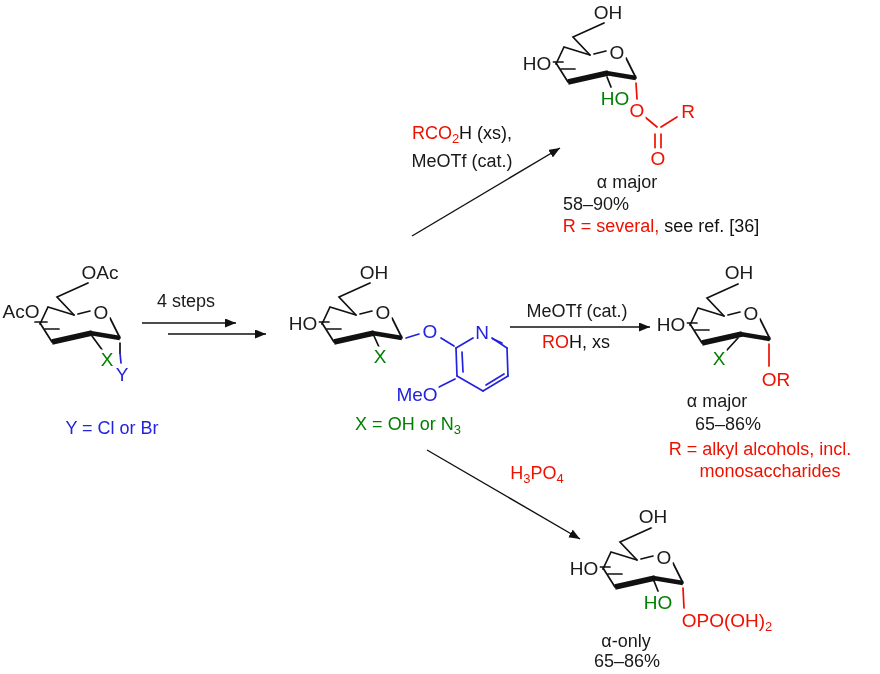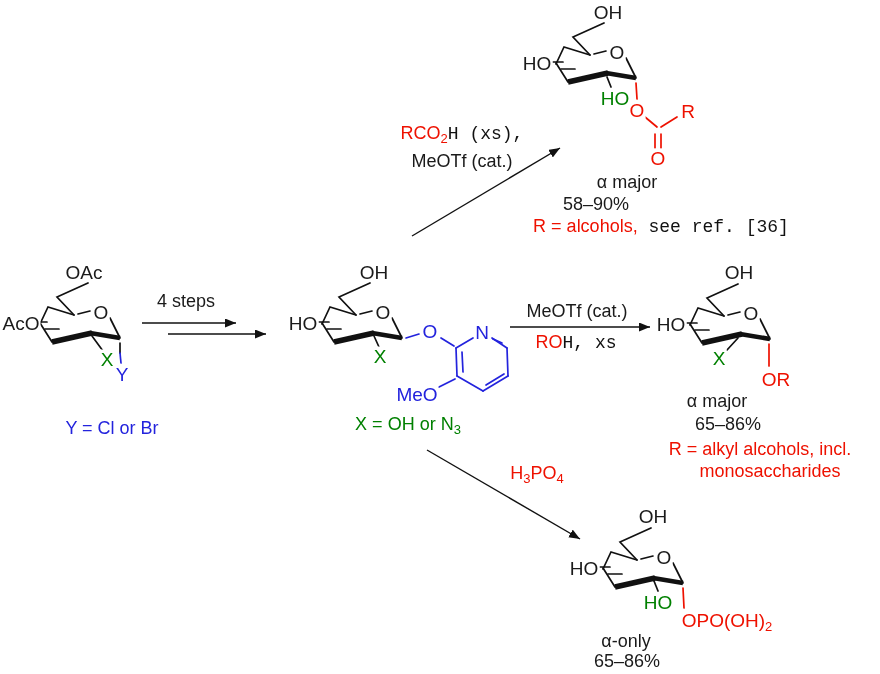--- a/index.html
+++ b/index.html
@@ -13,21 +13,21 @@
     white-space:nowrap;font-size:18px;line-height:1;background:#fff;
     padding:0 1px;
     text-align:center;
   }
   .atom{font-size:19px;}
   .cap{background:transparent;}
   .sub{font-size:13px;vertical-align:-4px;}
   .red{color:var(--red);}
   .green{color:var(--green);}
   .blue{color:var(--blue);}
-  .black{color:var(--black);font-family:Liberation Mono, monospace;}
+  .black{color:var(--black);}
   .bond{stroke:var(--black);stroke-width:1.7;fill:none;stroke-linecap:round;}
   .bold1{stroke:var(--black);stroke-width:4.6;fill:none;stroke-linecap:butt;}
   .bold2{stroke:var(--black);stroke-width:5.4;fill:none;stroke-linecap:butt;}
   .redb{stroke:var(--red);stroke-width:1.7;fill:none;stroke-linecap:round;}
   .blueb{stroke:var(--blue);stroke-width:1.7;fill:none;stroke-linecap:round;}
   .arrow{stroke:var(--black);stroke-width:1.4;fill:none;}
 </style>
 </head>
 <body>
 
@@ -112,22 +112,22 @@
       <path class="arrow" d="M427,450 L580,539" marker-end="url(#ah)"></path>
     </g>
 
     <g>
       <use href="#chair" x="594" y="512"></use>
       <path class="bond" d="M654,581 L658,591"></path>
       <path class="redb" d="M683,588 L684,608"></path>
     </g>
   </svg>
 
-  <span class="lbl atom" style="left:84px;top:272px">OAc</span>
-  <span class="lbl atom" style="left:21px;top:323px">AcO</span>
+  <span class="lbl atom" style="left:100px;top:272px">OAc</span>
+  <span class="lbl atom" style="left:21px;top:311px">AcO</span>
   <span class="lbl atom" style="left:101px;top:312px">O</span>
   <span class="lbl atom green" style="left:107px;top:359px">X</span>
   <span class="lbl atom blue" style="left:122px;top:374px">Y</span>
   <span class="lbl cap blue" style="left:112px;top:428px">Y = Cl or Br</span>
 
   <span class="lbl cap" style="left:186px;top:301px">4 steps</span>
 
   <span class="lbl atom" style="left:374px;top:272px">OH</span>
   <span class="lbl atom" style="left:303px;top:323px">HO</span>
   <span class="lbl atom" style="left:383px;top:312px">O</span>
@@ -142,21 +142,21 @@
 
   <span class="lbl atom" style="left:608px;top:12px">OH</span>
   <span class="lbl atom" style="left:537px;top:63px">HO</span>
   <span class="lbl atom" style="left:617px;top:52px">O</span>
   <span class="lbl atom green" style="left:615px;top:98px">HO</span>
   <span class="lbl atom red" style="left:637px;top:110px">O</span>
   <span class="lbl atom red" style="left:658px;top:158px">O</span>
   <span class="lbl atom red" style="left:688px;top:111px">R</span>
   <span class="lbl cap" style="left:627px;top:182px">α major</span>
   <span class="lbl cap" style="left:596px;top:204px">58–90%</span>
-  <span class="lbl cap" style="left:661px;top:226px"><span class="red">R = alcohols,</span><span class="black"> see ref. [36]</span></span>
+  <span class="lbl cap" style="left:661px;top:226px"><span class="red">R = several,</span><span class="black"> see ref. [36]</span></span>
 
   <span class="lbl cap" style="left:577px;top:311px">MeOTf (cat.)</span>
   <span class="lbl cap" style="left:576px;top:342px"><span class="red">RO</span><span class="black">H, xs</span></span>
 
   <span class="lbl atom" style="left:739px;top:272px">OH</span>
   <span class="lbl atom" style="left:671px;top:324px">HO</span>
   <span class="lbl atom" style="left:751px;top:313px">O</span>
   <span class="lbl atom green" style="left:719px;top:358px">X</span>
   <span class="lbl atom red" style="left:776px;top:379px">OR</span>
   <span class="lbl cap" style="left:717px;top:401px">α major</span>

